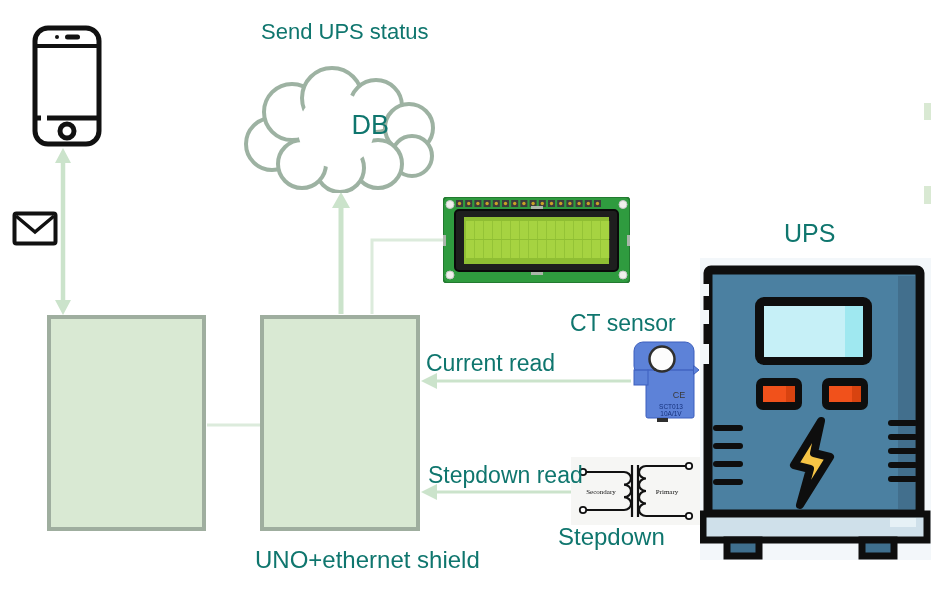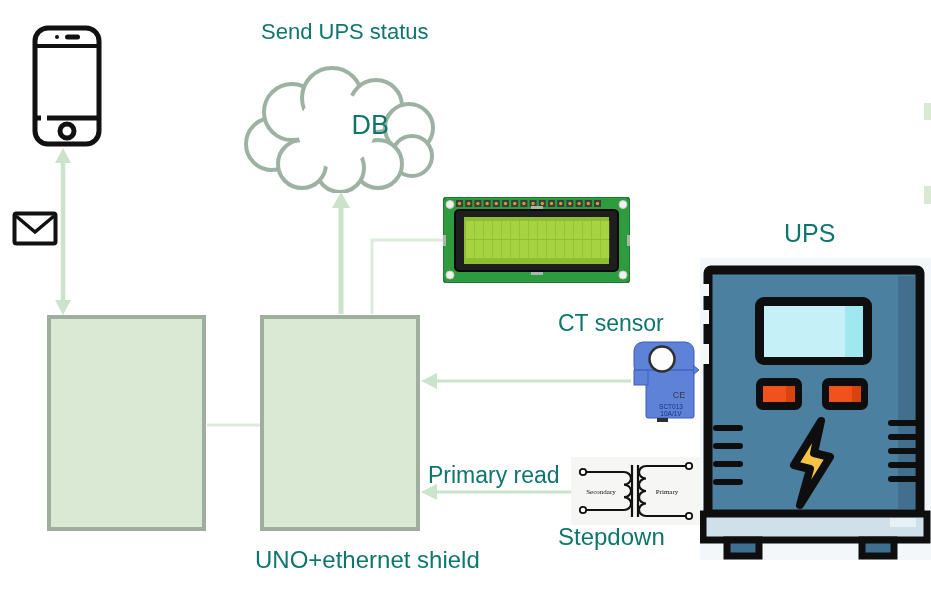--- a/index.html
+++ b/index.html
@@ -120,23 +120,24 @@
       </g>
     <rect x="12" y="13" width="163" height="61" rx="4" fill="#1e1e1e" stroke="#0a0a0a" stroke-width="2"></rect>
     <rect x="21" y="20" width="145" height="47" style="fill:var(--lcd-screen,#8fbe33)"></rect>
     <rect x="23" y="24" width="144" height="38" fill="url(#lcdcells)"></rect>
   </svg>
 
   <div class="green-box" style="left:47px; top:315px; width:159px; height:216px;"></div>
   <div class="green-box" style="left:260px; top:315px; width:160px; height:216px;"></div>
   <div class="label" style="left:255px; top:546px; font-size:24px;">UNO+ethernet shield</div>
 
-  <div class="label" style="left:428px; top:462px; font-size:23px;">Primary read</div>
-
-  <div class="label" style="left:558px; top:310px; font-size:23px;text-align:center;">CT sensor</div>
+  <div class="label" style="left:426px; top:350px; font-size:23px;">Current read</div>
+  <div class="label" style="left:428px; top:462px; font-size:23px;">Stepdown read</div>
+
+  <div class="label" style="left:570px; top:310px; font-size:23px;text-align:center;">CT sensor</div>
   <svg class="dev" style="left:629px; top:340px;" width="70" height="82" viewBox="0 0 70 82">
     <g style="fill:var(--ct-blue,#5d82d8)" stroke="#3d5fbe" stroke-width="1">
       <rect x="5" y="2" width="60" height="33" rx="9"></rect>
       <rect x="17" y="30" width="48" height="48" rx="2"></rect>
       <rect x="5" y="30" width="14" height="15"></rect>
       <polygon points="64.5,25.5 70,30 64.5,34.5"></polygon>
     </g>
     <line x1="5" y1="30" x2="64" y2="30" stroke="#4566c4" stroke-width="1.2"></line>
     <circle cx="33" cy="19" r="12.5" fill="#fdfdfd" stroke="#2f2f2f" stroke-width="2.5"></circle>
     <circle cx="26" cy="29.5" r="1.4" fill="#333"></circle>

